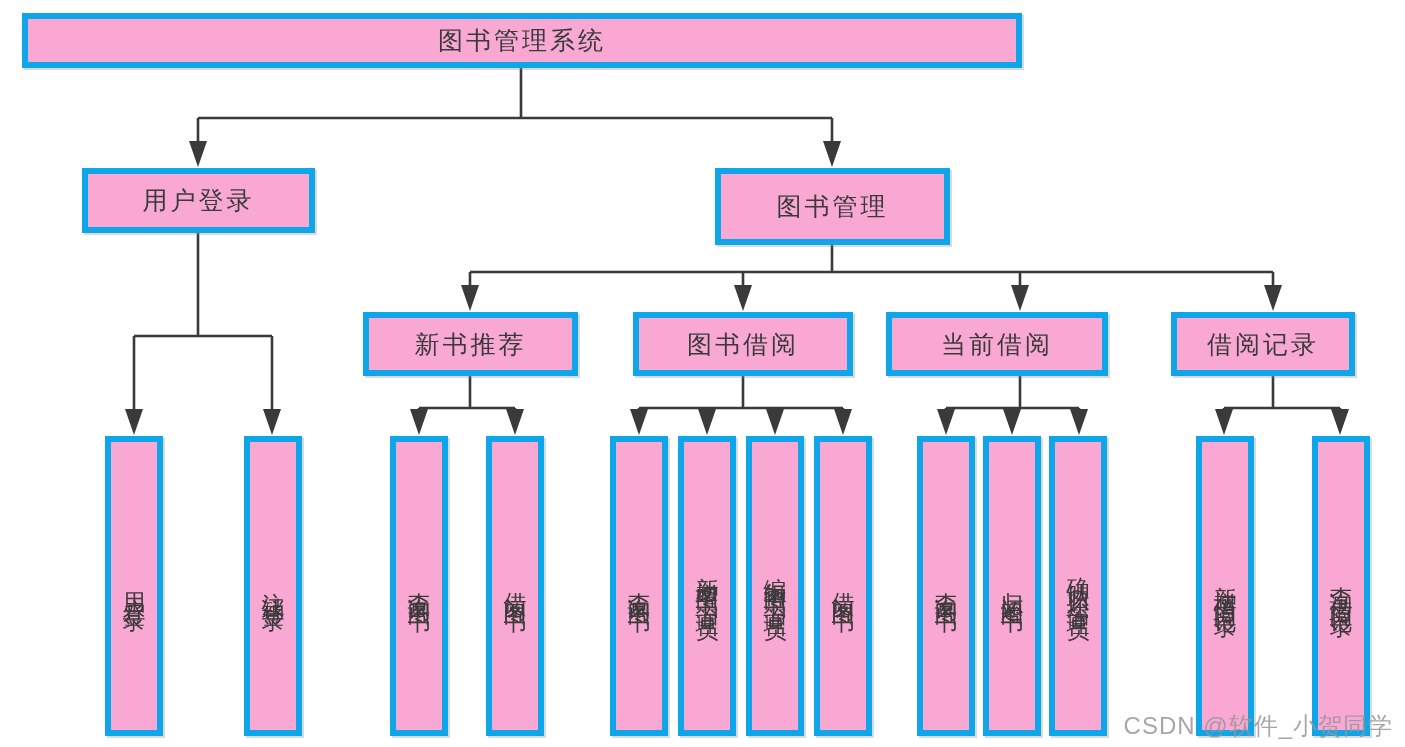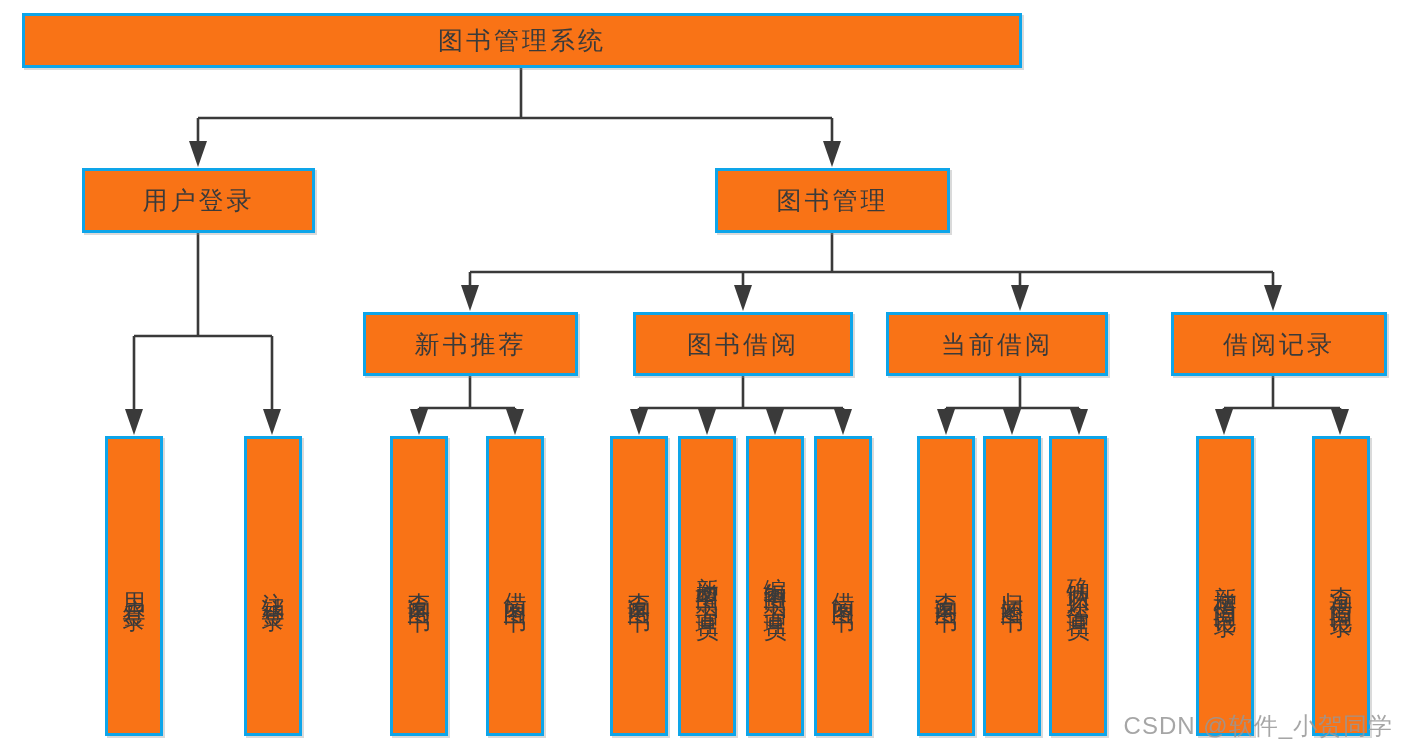--- a/index.html
+++ b/index.html
@@ -13,22 +13,22 @@
     color: #3a3a3a;
   }
   svg.connectors {
     position: absolute;
     left: 0; top: 0;
     width: 1405px; height: 747px;
   }
   .box {
     position: absolute;
     box-sizing: border-box;
-    background: #f97316;
-    border: 3px solid #0ea5e9;
+    background: #f9a8d4;
+    border: 6px solid #0ea5e9;
     box-shadow: 2px 2px 0 rgba(150,150,150,0.35);
     display: flex;
     align-items: center;
     justify-content: center;
     color: #3a3a3a;
   }
   .box.h {
     font-size: 25px;
     letter-spacing: 3px;
     white-space: nowrap;
@@ -36,26 +36,26 @@
   .box.v {
     writing-mode: vertical-rl;
     font-size: 23px;
     letter-spacing: 6px;
     line-height: 1;
   }
   
   .n-root { left: 22px;  top: 13px;  width: 1000px; height: 55px; }
   
   .n-l2a  { left: 82px;  top: 168px; width: 233px; height: 65px; }
-  .n-l2b  { left: 715px; top: 168px; width: 235px; height: 65px; }
+  .n-l2b  { left: 715px; top: 168px; width: 235px; height: 77px; }
   
   .n-l3a  { left: 363px;  top: 312px; width: 215px; height: 64px; }
   .n-l3b  { left: 633px;  top: 312px; width: 220px; height: 64px; }
   .n-l3c  { left: 886px;  top: 312px; width: 222px; height: 64px; }
-  .n-l3d  { left: 1171px; top: 312px; width: 216px; height: 64px; }
+  .n-l3d  { left: 1171px; top: 312px; width: 184px; height: 64px; }
   
   .box.v { top: 436px; width: 58px; height: 300px; }
   .n-v1  { left: 105px; }
   .n-v2  { left: 244px; }
   .n-v3  { left: 390px; }
   .n-v4  { left: 486px; }
   .n-v5  { left: 610px; }
   .n-v6  { left: 678px; }
   .n-v7  { left: 746px; }
   .n-v8  { left: 814px; }

